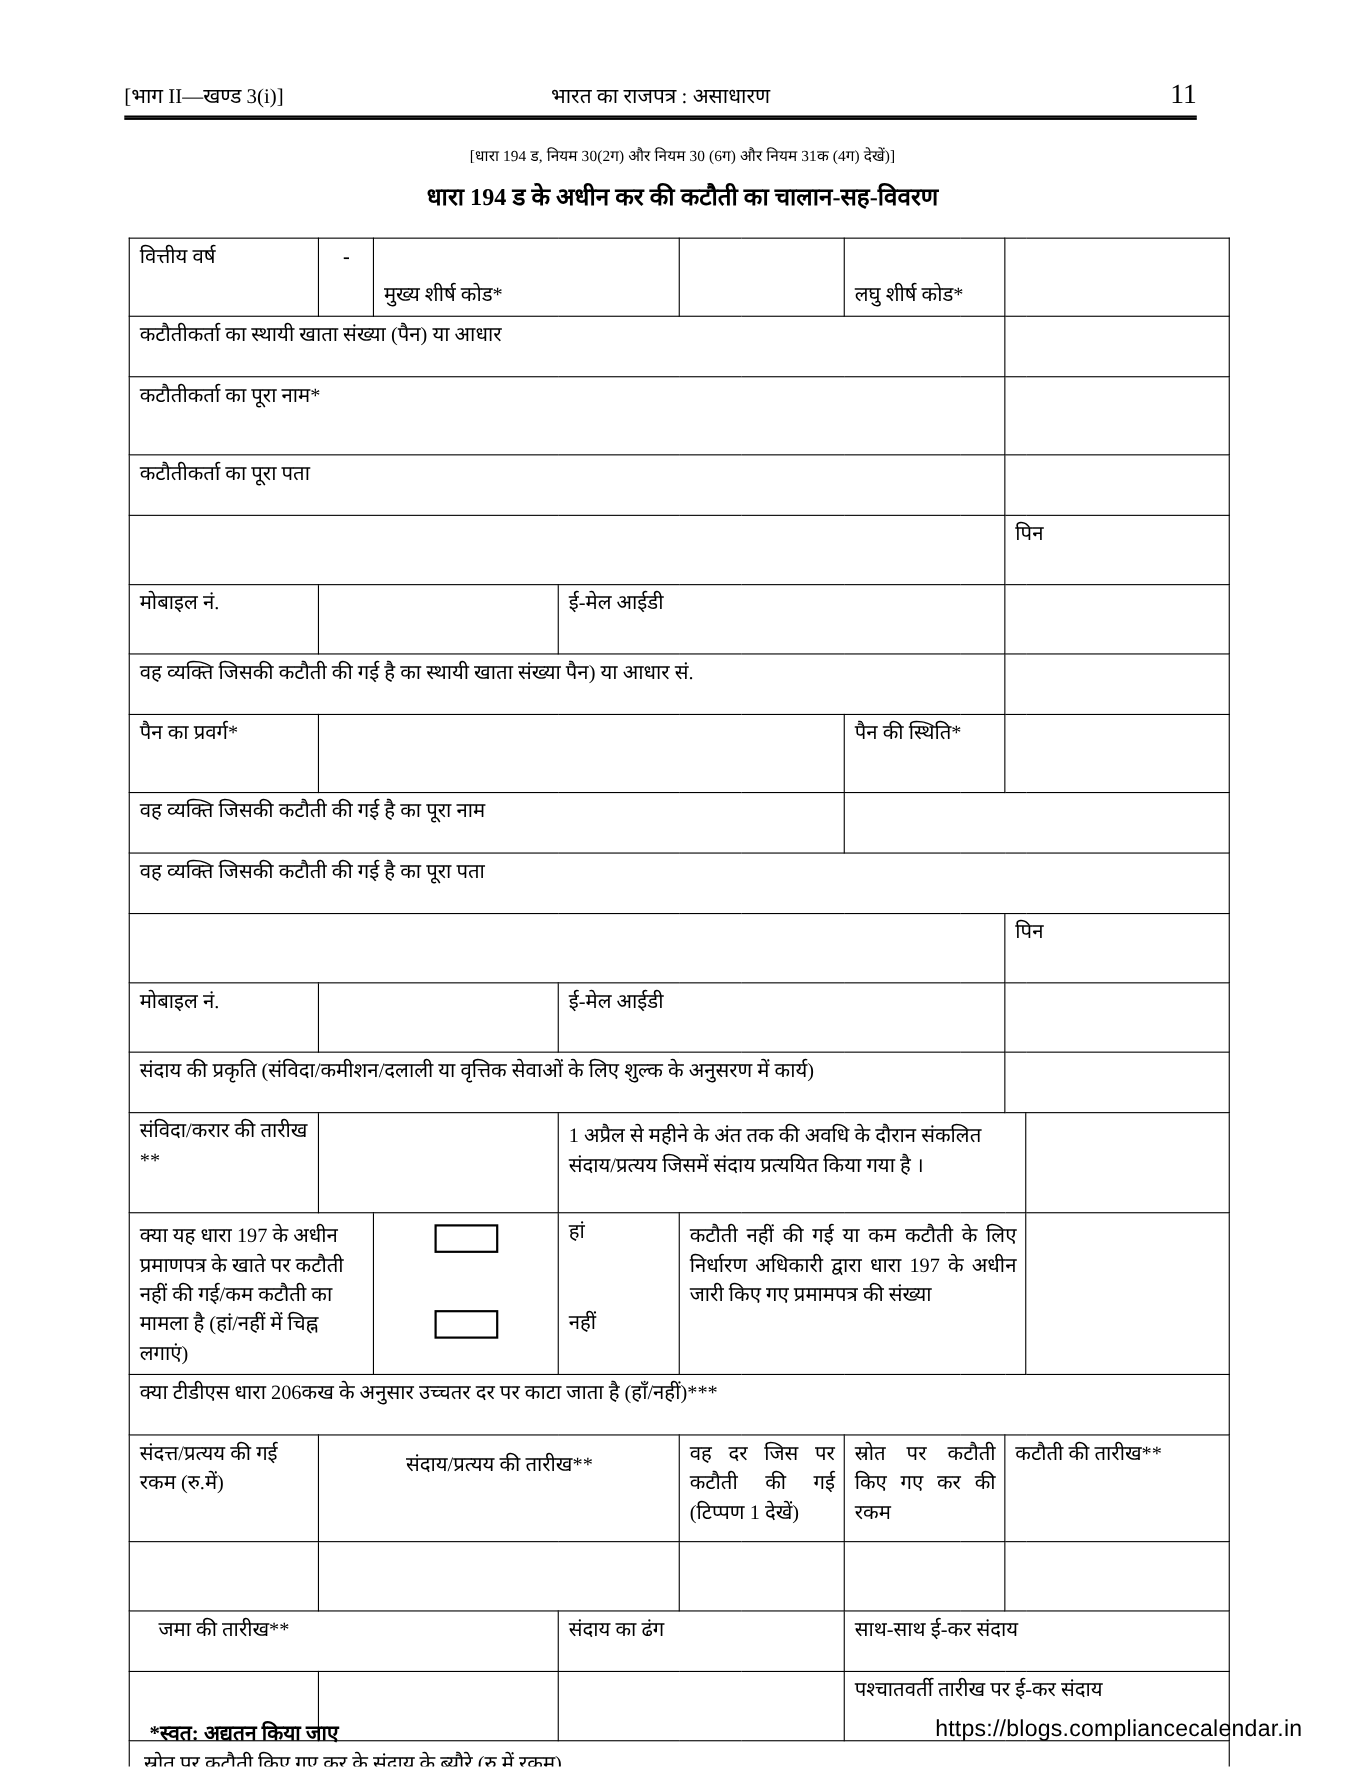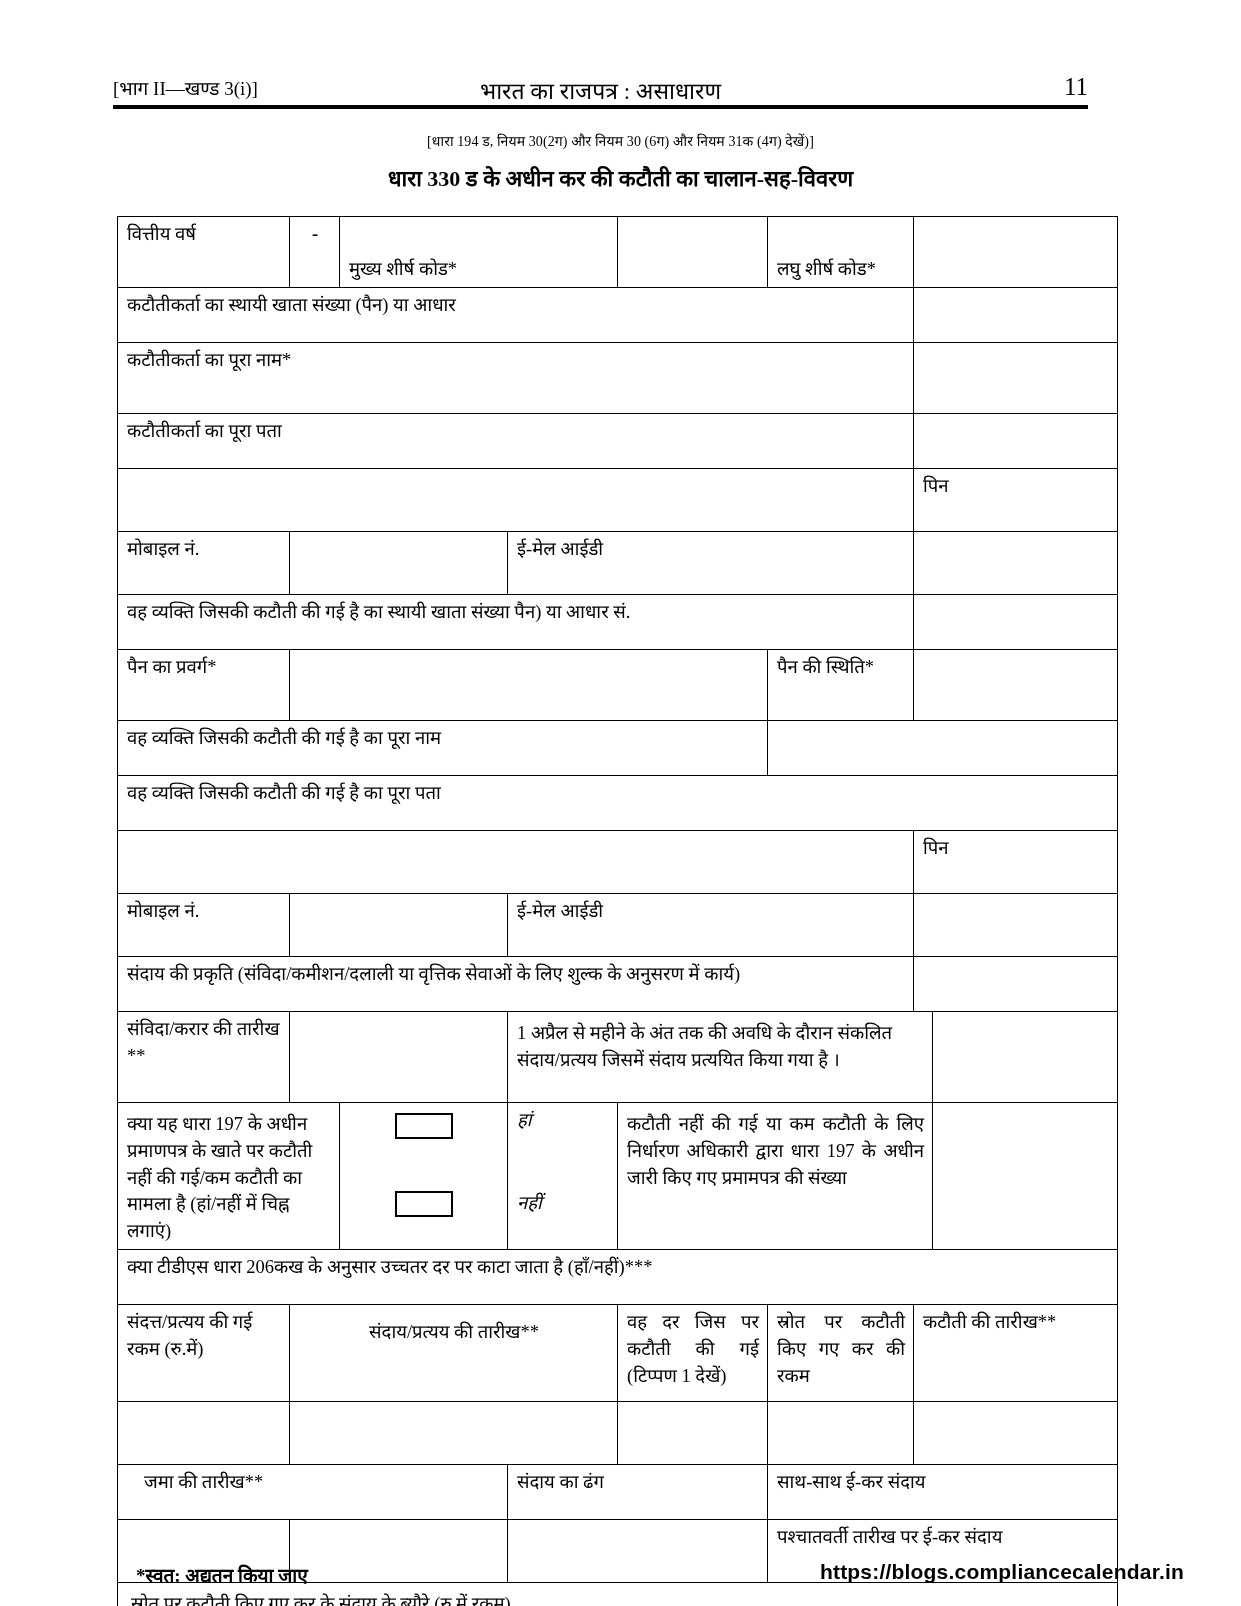--- a/index.html
+++ b/index.html
@@ -31,21 +31,21 @@
     display: flex;
     align-items: baseline;
     justify-content: space-between;
     font-size: 19px;
   }
   .hdr-left { white-space: nowrap; }
   .hdr-center {
     position: absolute;
     left: 0; right: 0;
     text-align: center;
-    font-size: 23px;
+    font-size: 19px;
   }
   .hdr-right {
     margin-left: auto;
     font-size: 25px;
     line-height: 1;
   }
   .rule {
     position: absolute;
     left: 113px;
     width: 975px;
@@ -118,59 +118,58 @@
     margin: 6px auto 0 auto;
     box-sizing: border-box;
     background: #fff;
   }
   .chk-cell { padding-top: 8px; padding-bottom: 8px; }
   .chk-gap { height: 46px; }
 
   .yn-cell {
     padding-top: 9px;
     font-size: 18.5px;
-    font-style: italic;
   }
   .yn-gap { height: 56px; }
 
   .detail-line { display: block; padding: 1px 0 1px 10px; }
   .detail-line.ind0 { padding-left: 4px; }
 
   
   .foot-left {
     position: absolute;
     left: 136px;
     top: 1562px;
     font-size: 19px;
     font-weight: bold;
   }
   .foot-right {
     position: absolute;
     right: 57px;
     top: 1560px;
     font-size: 21px;
-    font-weight: bold;
+    font-weight: normal;
     font-family: "Liberation Sans", sans-serif;
     letter-spacing: .2px;
   }
 </style>
 </head>
 <body>
 
 <div class="page">
 
   <div class="hdr">
     <span class="hdr-left">[भाग II—खण्ड  3(i)]</span>
     <span class="hdr-center">भारत का राजपत्र : असाधारण</span>
     <span class="hdr-right">11</span>
   </div>
   <div class="rule r1"></div>
 
   <div class="subtitle">[धारा 194 ड, नियम 30(2ग) और नियम 30 (6ग) और नियम 31क (4ग) देखें)]</div>
-  <div class="title">धारा 330 ड के अधीन कर की कटौती का चालान-सह-विवरण</div>
+  <div class="title">धारा 194 ड के अधीन कर की कटौती का चालान-सह-विवरण</div>
 
   <div class="formwrap">
     <table class="form">
       <colgroup>
         <col style="width:22px">
         <col style="width:150px">
         <col style="width:50px">
         <col style="width:168px">
         <col style="width:110px">
         <col style="width:56px">

